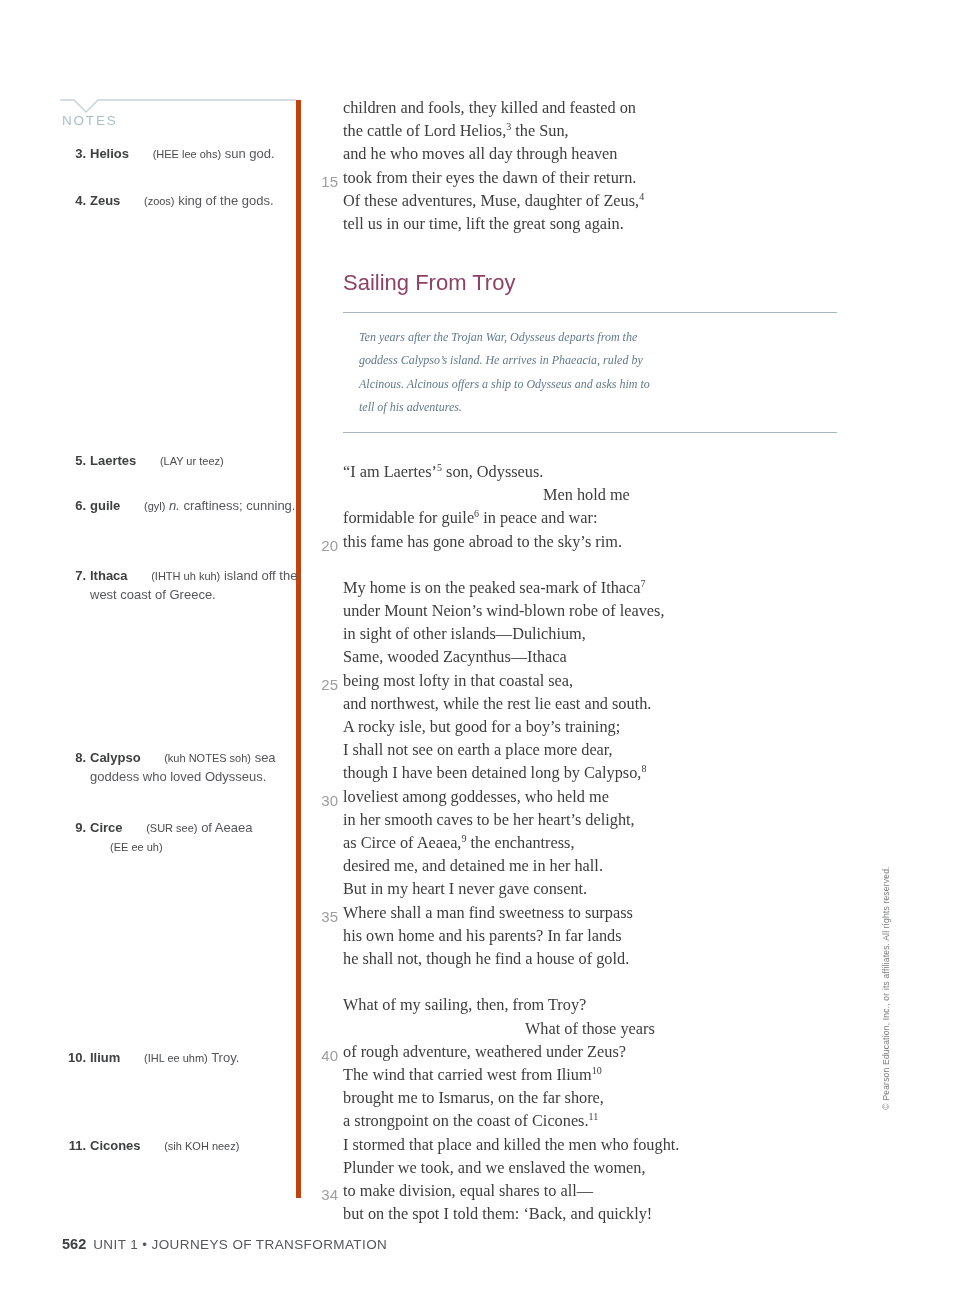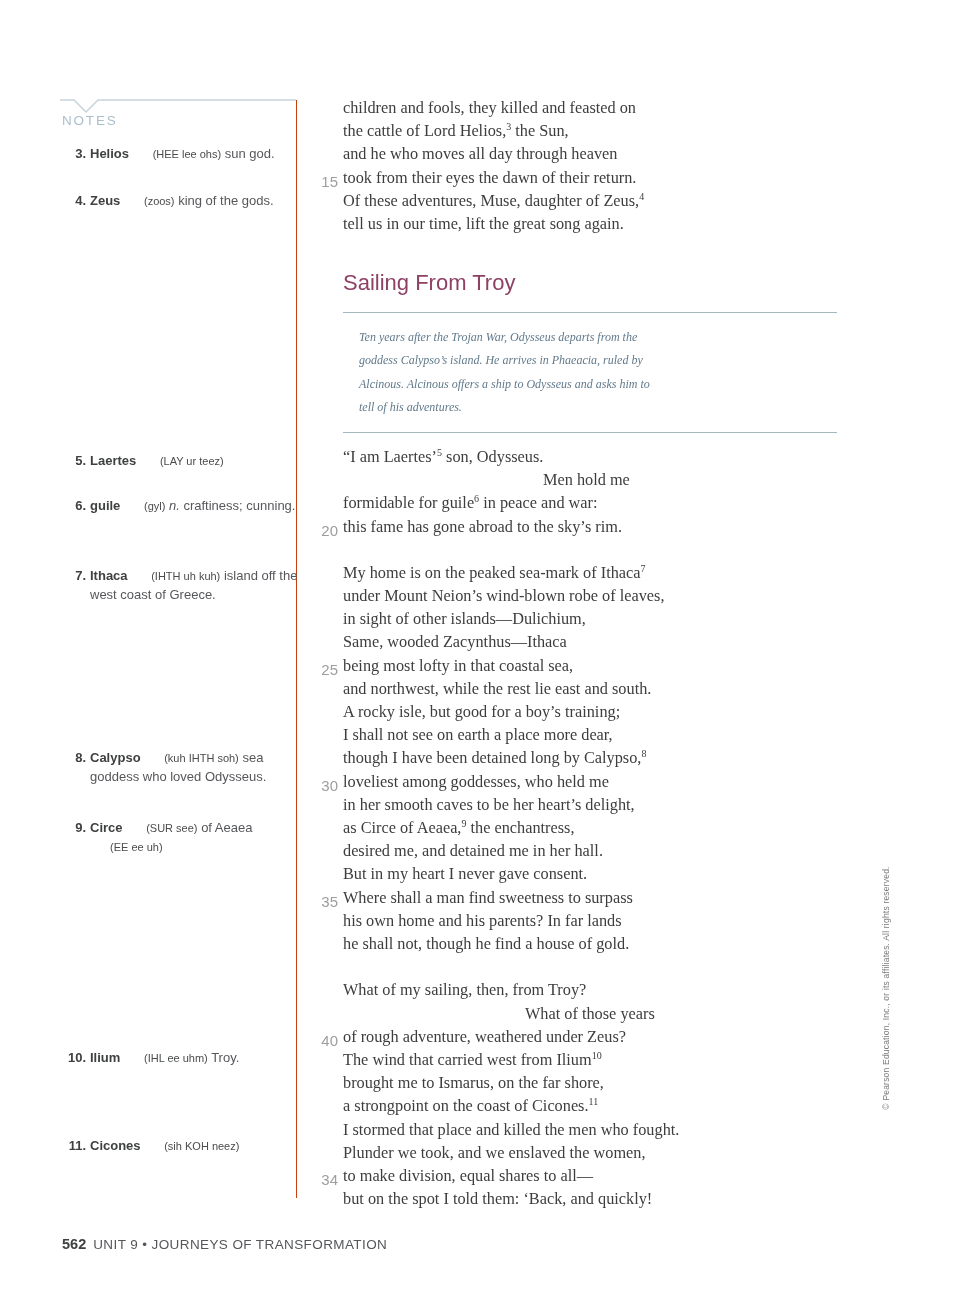--- a/index.html
+++ b/index.html
@@ -7,21 +7,21 @@
     position:relative;
     width:979px;height:1289px;
     background:#ffffff;
     font-family:"Liberation Sans",sans-serif;
     overflow:hidden;
   }
 
   
   #notes-panel{
     position:absolute;left:60px;top:100px;width:236px;height:1098px;
-    border-right:1px solid #c2410c;
+    border-right:5px solid #c2410c;
   }
   #notes-notch{position:absolute;left:0;top:-1px;width:236px;height:16px;}
   #notes-title{
     position:absolute;left:2px;top:13px;
     font-size:13.5px;letter-spacing:1.8px;color:#aabfcd;font-weight:400;
   }
   .note{
     position:absolute;left:2px;width:215px;
     padding-left:28px;
     font-size:13px;line-height:17.5px;color:#56575a;
@@ -58,21 +58,21 @@
   }
   .block-summary{
     margin-top:15px;
     border-top:1px solid #a6b6bf;
     border-bottom:1px solid #a6b6bf;
     padding:13px 0 13px 16px;
   }
   .summary-line{
     font-style:italic;font-size:12px;line-height:23.2px;color:#60798b;
   }
-  .block-summary + .stanza{margin-top:12px;}
+  .block-summary + .stanza{margin-top:27px;}
 
   
   #footer{
     position:absolute;left:62px;top:1236px;
     font-size:13.5px;color:#56575a;letter-spacing:0.4px;
   }
   #footer .page-num{font-weight:bold;font-size:14.5px;color:#3f4041;letter-spacing:0;margin-right:7px;}
 
   
   #copyright{
@@ -91,21 +91,21 @@
     <svg id="notes-notch" viewBox="0 0 236 16" width="236" height="16">
       <path d="M0,1 H14 L26,13 L38,1 H236" fill="none" stroke="#c6d4dc" stroke-width="1.5"></path>
     </svg>
     <div id="notes-title">NOTES</div>
     <div id="notes-list">
         <div class="note" style="top: 45px;"><span class="note-num">3.</span><span class="note-term">Helios</span>  <span class="note-pron">(HEE lee ohs)</span> <span class="note-def">sun god.</span></div>
         <div class="note" style="top: 92px;"><span class="note-num">4.</span><span class="note-term">Zeus</span>  <span class="note-pron">(zoos)</span> <span class="note-def">king of the gods.</span></div>
         <div class="note" style="top: 352px;"><span class="note-num">5.</span><span class="note-term">Laertes</span>  <span class="note-pron">(LAY ur teez)</span></div>
         <div class="note" style="top: 397px;"><span class="note-num">6.</span><span class="note-term">guile</span>  <span class="note-pron">(gyl)</span> <span class="note-pos">n.</span> <span class="note-def">craftiness; cunning.</span></div>
         <div class="note" style="top: 467px;"><span class="note-num">7.</span><span class="note-term">Ithaca</span>  <span class="note-pron">(IHTH uh kuh)</span> <span class="note-def">island off the west coast of Greece.</span></div>
-        <div class="note" style="top: 649px;"><span class="note-num">8.</span><span class="note-term">Calypso</span>  <span class="note-pron">(kuh IHTH soh)</span> <span class="note-def">sea goddess who loved Odysseus.</span></div>
+        <div class="note" style="top: 649px;"><span class="note-num">8.</span><span class="note-term">Calypso</span>  <span class="note-pron">(kuh NOTES soh)</span> <span class="note-def">sea goddess who loved Odysseus.</span></div>
         <div class="note" style="top: 719px;"><span class="note-num">9.</span><span class="note-term">Circe</span>  <span class="note-pron">(SUR see)</span> <span class="note-def">of Aeaea</span><br><span class="note-pron">(EE ee uh)</span></div>
         <div class="note" style="top: 949px;"><span class="note-num">10.</span><span class="note-term">Ilium</span>  <span class="note-pron">(IHL ee uhm)</span> <span class="note-def">Troy.</span></div>
         <div class="note" style="top: 997px; margin-top: 40px;"><span class="note-num">11.</span><span class="note-term">Cicones</span>  <span class="note-pron">(sih KOH neez)</span></div>
       </div>
   </div>
 
   <div id="poem">
       <div class="stanza">
         <div class="poem-line">children and fools, they killed and feasted on</div>
         <div class="poem-line">the cattle of Lord Helios,<sup>3</sup> the Sun,</div>
@@ -154,18 +154,18 @@
         <div class="poem-line">brought me to Ismarus, on the far shore,</div>
         <div class="poem-line">a strongpoint on the coast of Cicones.<sup>11</sup></div>
         <div class="poem-line">I stormed that place and killed the men who fought.</div>
         <div class="poem-line">Plunder we took, and we enslaved the women,</div>
         <div class="poem-line"><span class="line-no">34</span>to make division, equal shares to all—</div>
         <div class="poem-line">but on the spot I told them: ‘Back, and quickly!</div>
       </div>
     </div>
 
   <div id="footer">
-    <span class="page-num">562</span><span>UNIT 9 • JOURNEYS OF TRANSFORMATION</span>
+    <span class="page-num">562</span><span>UNIT 1 • JOURNEYS OF TRANSFORMATION</span>
   </div>
 
   <div id="copyright">© Pearson Education, Inc., or its affiliates. All rights reserved.</div>
 
 </div>
 
 </body></html>

